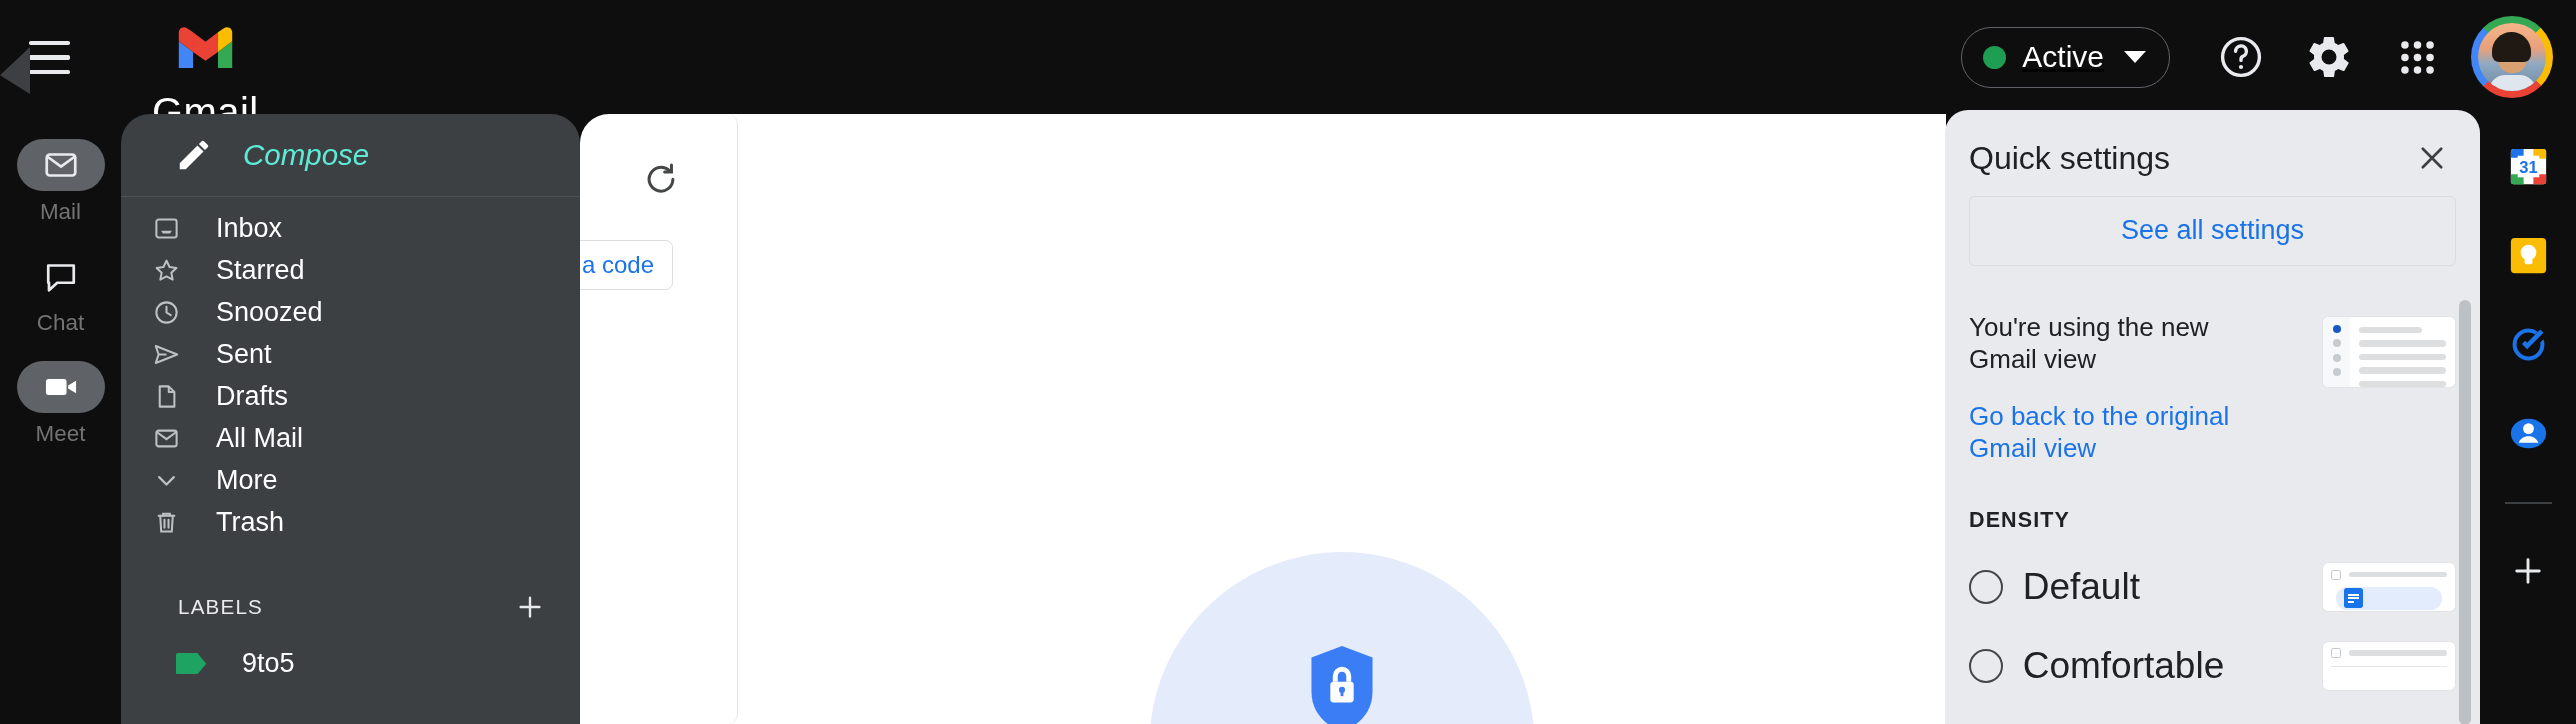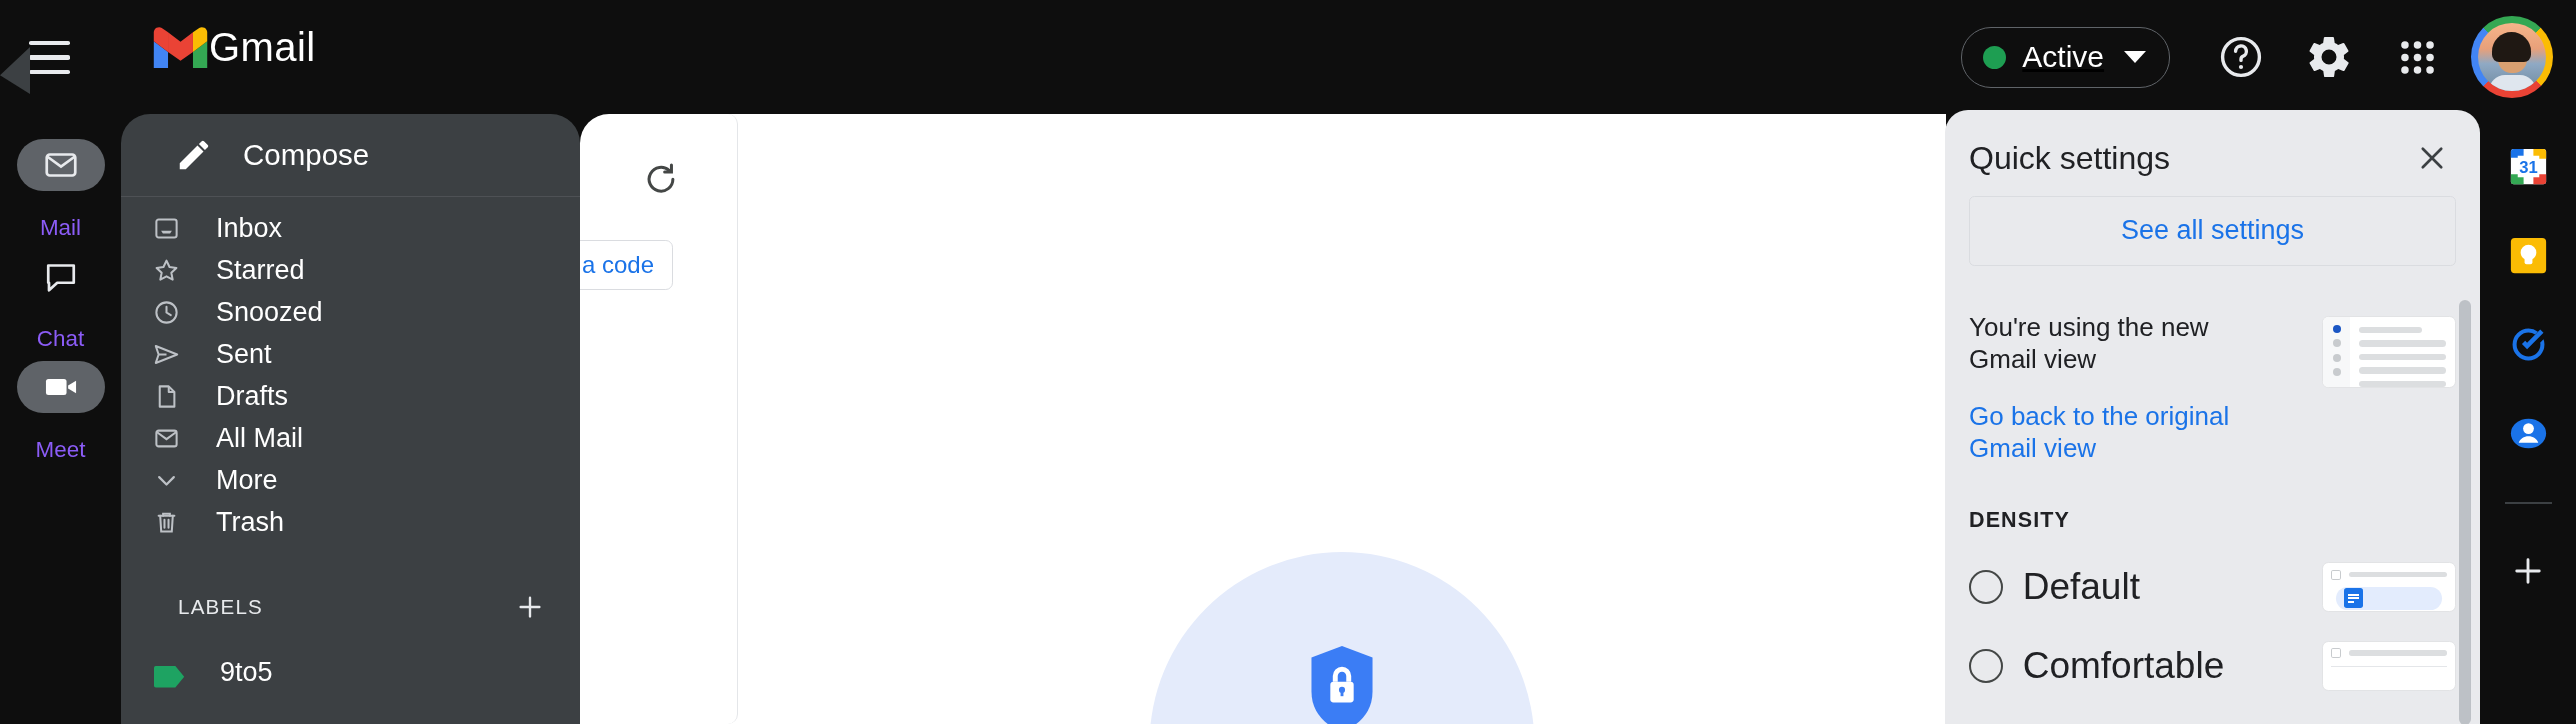--- a/index.html
+++ b/index.html
@@ -39,22 +39,23 @@
   }
   .hamburger span {
     display: block;
     width: 41px; height: 4.5px;
     background: #e8eaed;
     border-radius: 1.8px;
   }
   .gmail-brand {
     position: absolute;
     left: 152px; top: 25px;
-    display: flex; align-items: center; gap: 0;
-    cursor: pointer;
+    display: flex; align-items: center; gap: 20px;
+    cursor: pointer;
+    flex-direction: column;
   }
   .gmail-logo { width: 57px; height: 45px; }
   .gmail-word {
     font-size: 40px;
     color: #ffffff;
     letter-spacing: 0.4px;
     font-weight: 400;
   }
 
   
@@ -154,23 +155,23 @@
     padding-top: 9px;
   }
   .rail-pill {
     width: 88px; height: 52px;
     border-radius: 26px;
     display: flex; align-items: center; justify-content: center;
     color: #e8eaed;
   }
   .rail-pill.active { background: #5f6368; }
   .rail-label {
-    margin-top: 24px;
+    margin-top: 8px;
     font-size: 22.4px;
-    color: #8b5cf6;
+    color: #737373;
     font-weight: 500;
   }
 
   
   .nav-panel {
     position: absolute;
     left: 121px; top: 114px;
     width: 459px;
     height: 610px;
     background: #3c4043;
@@ -190,22 +191,23 @@
   .compose-row {
     height: 83px;
     display: flex; align-items: center;
     padding-left: 54px;
     gap: 30px;
     cursor: pointer;
     border-bottom: 0.9px solid #4e5155;
   }
   .compose-label {
     font-size: 29.5px;
-    color: #ffffff;
+    color: #5eead4;
     font-weight: 400;
+    font-style: italic;
   }
   .nav-list { padding-top: 10.7px; }
   .nav-item {
     height: 42px;
     display: flex; align-items: center;
     padding-left: 29px;
     gap: 34px;
     cursor: pointer;
   }
   .nav-item .nav-ico {
@@ -234,22 +236,22 @@
     flex: 1;
   }
   .label-add {
     width: 36px; height: 36px;
     display: flex; align-items: center; justify-content: center;
     color: #e8eaed;
     cursor: pointer;
   }
   .label-row {
     height: 48px;
-    display: flex; align-items: flex-end;
-    padding-left: 33px;
+    display: flex; align-items: center;
+    padding-left: 55px;
     gap: 34px;
     cursor: pointer;
     margin-top: 9px;
   }
   .label-tag {
     width: 32px; height: 21.5px;
     flex: none;
   }
   .label-name {
     font-size: 27px;

